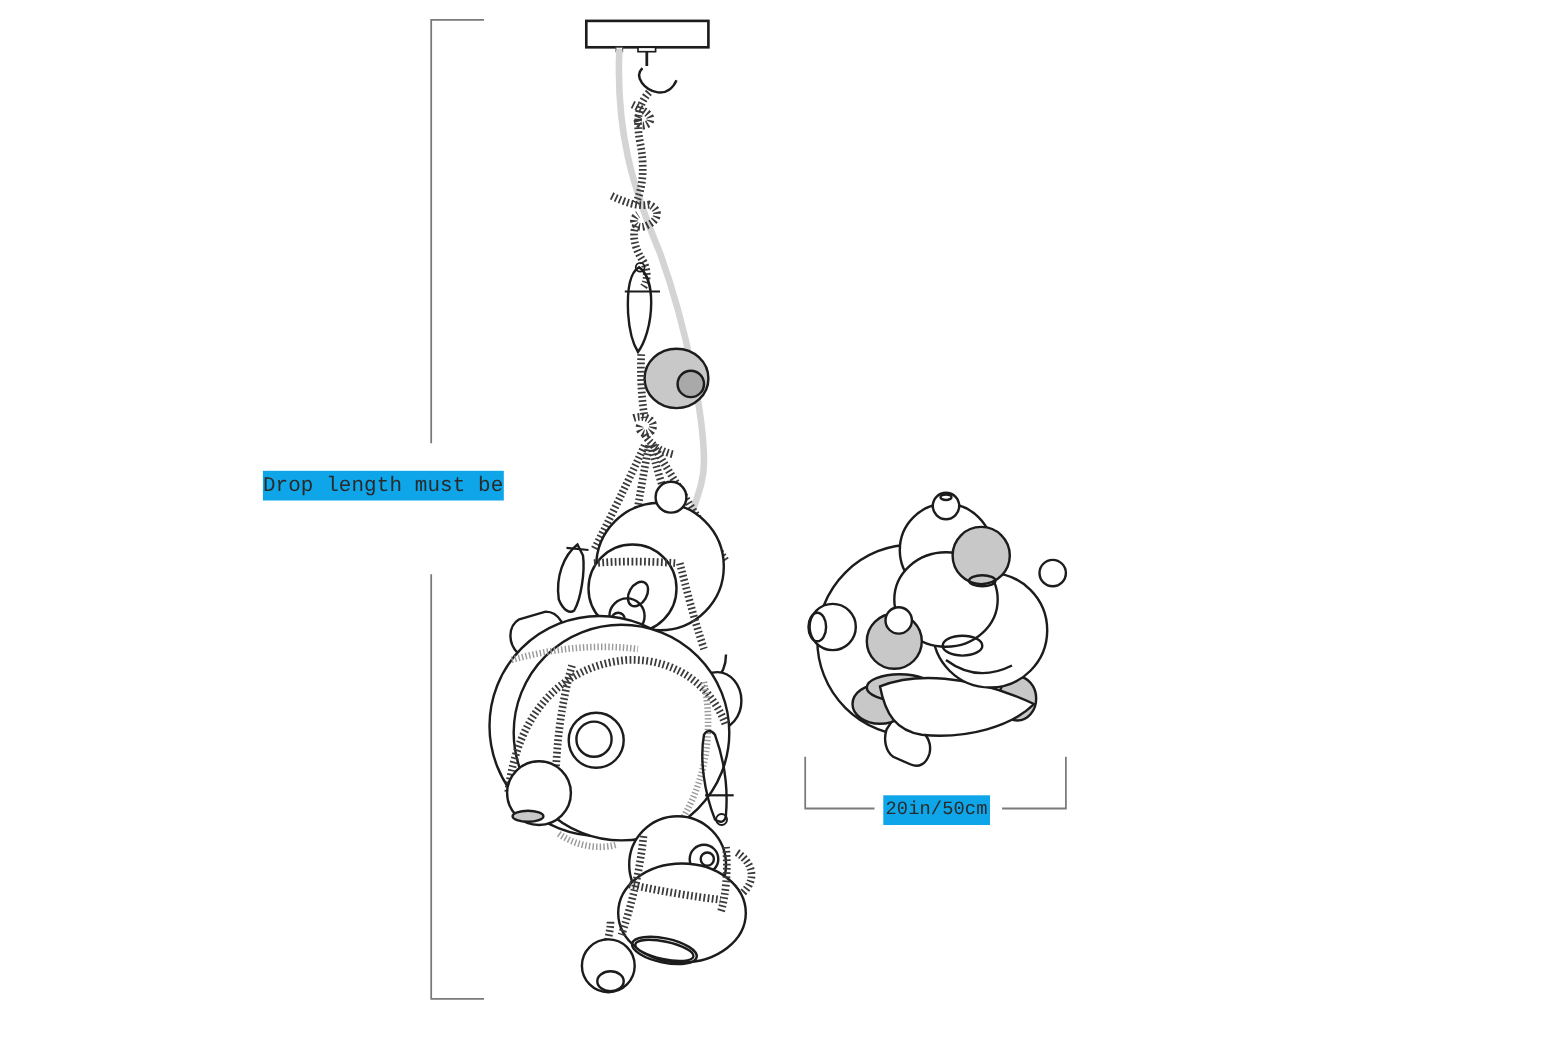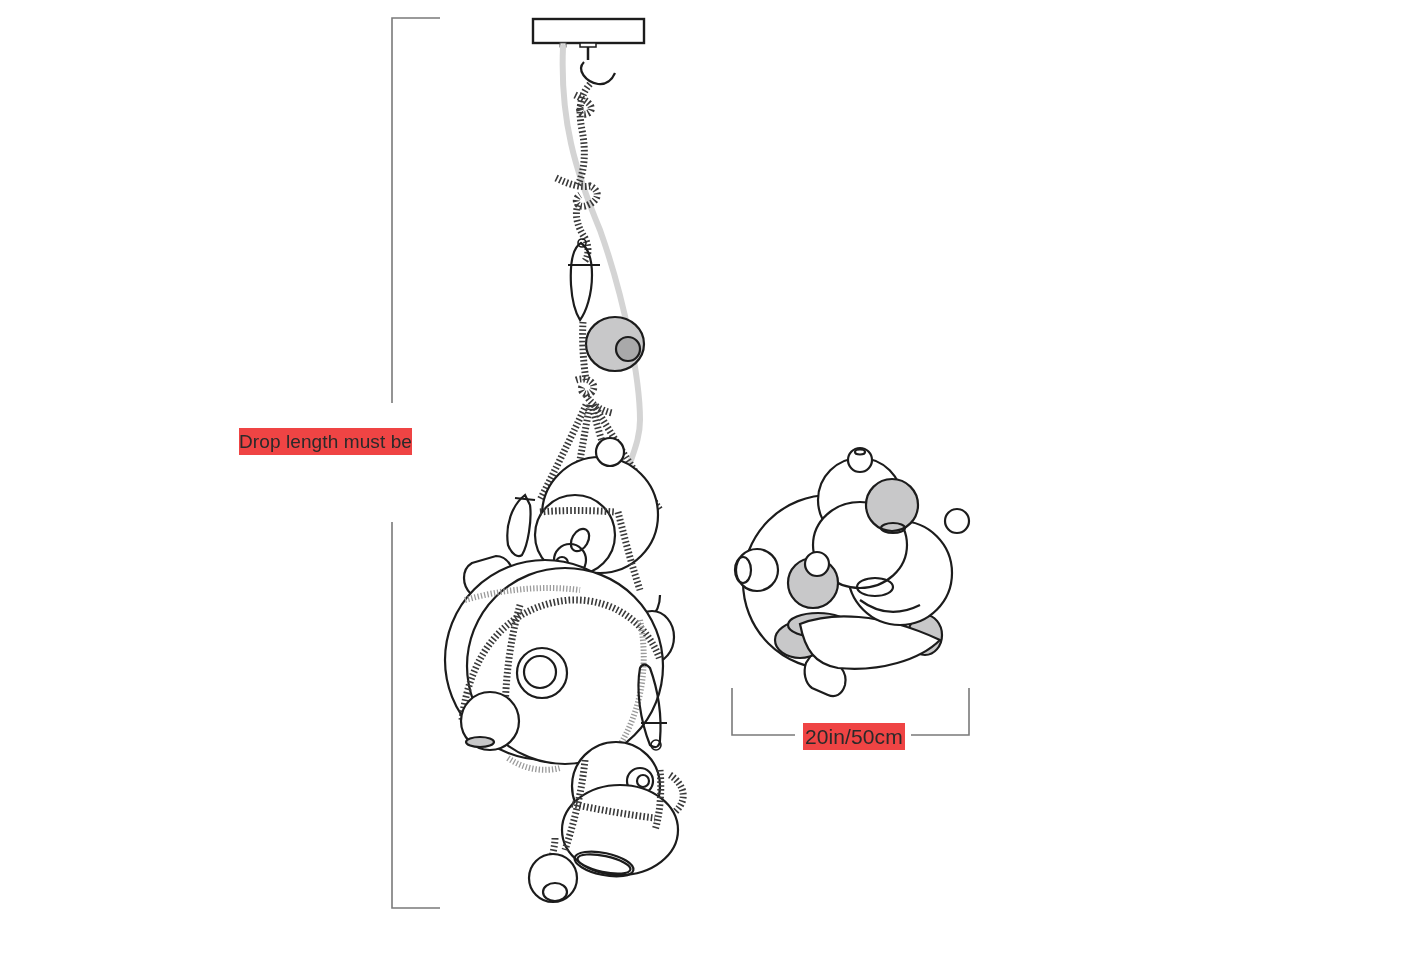--- a/index.html
+++ b/index.html
@@ -1,23 +1,23 @@
 <!DOCTYPE html>
 <html><head>
 <meta charset="utf-8">
 <style>
   html, body { margin:0; padding:0; background:#ffffff; }
   body { width:1419px; height:960px; position:relative; overflow:hidden;
          font-family:"DejaVu Sans", "Liberation Sans", sans-serif; }
   #stage { position:absolute; left:0; top:0; width:1419px; height:960px; }
   .label { position:absolute; color:#2a2a2a; font-size:19px; line-height:27px;
-           font-family:Liberation Sans, sans-serif; letter-spacing:0.1px; white-space:nowrap;
-           background:#ef4444; }
+           font-family:Liberation Mono, monospace; letter-spacing:0.1px; white-space:nowrap;
+           background:#0ea5e9; }
   #drop-label { left:239px; top:428px; }
-  #width-label { left:803px; top:723px; padding:0 2px; font-size:21px; }
+  #width-label { left:803px; top:723px; padding:0 2px; font-size:17px; }
   svg { position:absolute; left:0; top:0; }
   .ln { fill:none; stroke:#1c1c1c; stroke-width:2.2; }
   .bk { fill:none; stroke:#7a7a7a; stroke-width:1.6; }
   .wire { fill:none; stroke:#d4d4d4; stroke-width:6; stroke-linecap:round; }
   .rope { fill:none; stroke:#3a3a3a; stroke-width:7; stroke-dasharray:1.6 2.2; }
   .rope-far { fill:none; stroke:#9a9a9a; stroke-width:6; stroke-dasharray:1.3 2; }
   .glass { fill:#ffffff; stroke:#1c1c1c; stroke-width:2.2; }
   .glass-grey { fill:#c8c8c9; stroke:#1c1c1c; stroke-width:2.2; }
   .glass-grey2 { fill:#a9a9aa; stroke:#1c1c1c; stroke-width:2.2; }
 </style>

